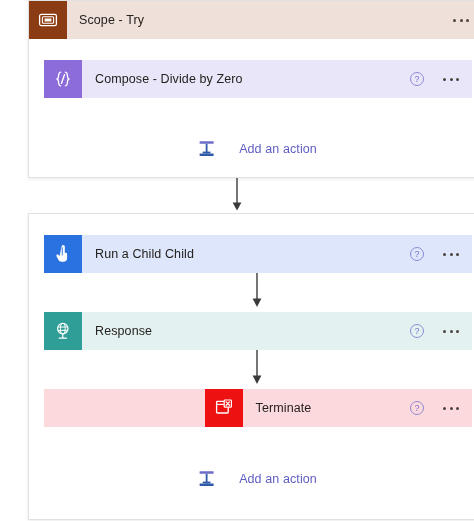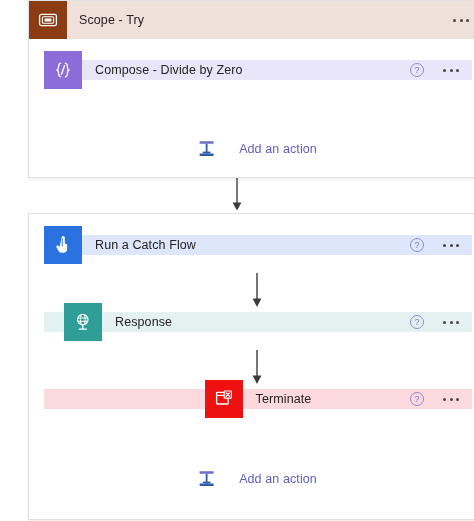--- a/index.html
+++ b/index.html
@@ -78,21 +78,21 @@
     padding: 0;
     height: calc(100% - 38px);
     background: #ffffff;
   }
 
   
   .action-row {
     position: absolute;
     left: 15px;
     width: 428px;
-    height: 20px;
+    height: 38px;
     display: flex;
     align-items: center;
     cursor: pointer;
   }
   .action-icon-box {
     width: 38px;
     height: 38px;
     flex: 0 0 38px;
     display: flex;
     align-items: center;
@@ -246,37 +246,37 @@
 
       <div class="action-row row-childflow" style="top:21px;">
         <div class="action-icon-box">
           <svg width="22" height="22" viewBox="0 0 22 22">
             <path d="M9.6 3.6 a1.6 1.6 0 0 1 3.2 0 v6.2 h0.9 a1.4 1.4 0 0 1 1.4 1.4
                      v4.0 c0 2.0 -1.5 3.6 -3.5 3.6 h-2.0 c-1.5 0 -2.6 -0.8 -3.2 -2.0
                      l-1.9 -3.6 a1.25 1.25 0 0 1 1.9 -1.55 l1.2 1.3 z" fill="#ffffff"></path>
             <path d="M10.3 12.0 v-7.2" stroke="#2a72e0" stroke-width="0.9" stroke-linecap="round" fill="none"></path>
           </svg>
         </div>
-        <span class="action-label">Run a Catch Flow</span>
+        <span class="action-label">Run a Child Child</span>
         <div class="action-right">
           <div class="help-circle">?</div>
           <div class="row-menu">
             <span class="dot"></span>
             <span class="dot"></span>
             <span class="dot"></span>
           </div>
         </div>
       </div>
 
       <svg class="connector" style="top:59px;" width="18" height="38" viewBox="0 0 18 38">
         <path d="M9 0 L9 27" stroke="#3b3b3b" stroke-width="1.4" fill="none"></path>
         <path d="M4.6 25.4 L9 34 L13.4 25.4 Z" fill="#3b3b3b"></path>
       </svg>
 
-      <div class="action-row row-response" style="top:98px;padding-left:20px;">
+      <div class="action-row row-response" style="top:98px;">
         <div class="action-icon-box">
           <svg width="22" height="22" viewBox="0 0 22 22">
             <circle cx="10.8" cy="8.6" r="5.2" fill="none" stroke="#ffffff" stroke-width="1.2"></circle>
             <ellipse cx="10.8" cy="8.6" rx="2.4" ry="5.2" fill="none" stroke="#ffffff" stroke-width="1.0"></ellipse>
             <path d="M5.8 7.0 H15.8 M5.8 10.3 H15.8" stroke="#ffffff" stroke-width="1.0"></path>
             <path d="M10.8 13.8 V18.2" stroke="#ffffff" stroke-width="1.2"></path>
             <path d="M7.2 18.2 H14.4" stroke="#ffffff" stroke-width="1.2" stroke-linecap="round"></path>
           </svg>
         </div>
         <span class="action-label">Response</span>

